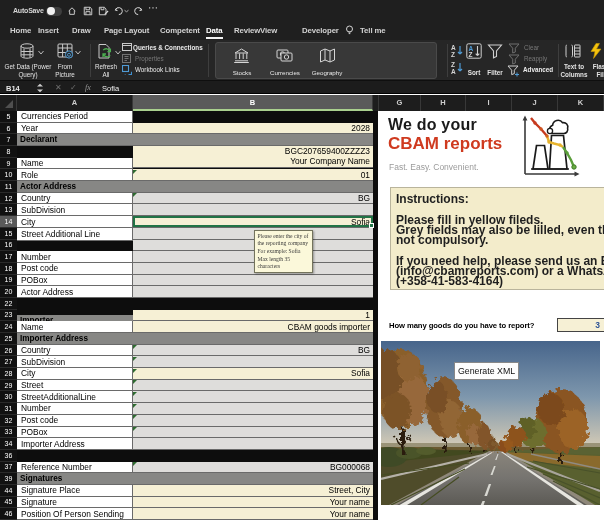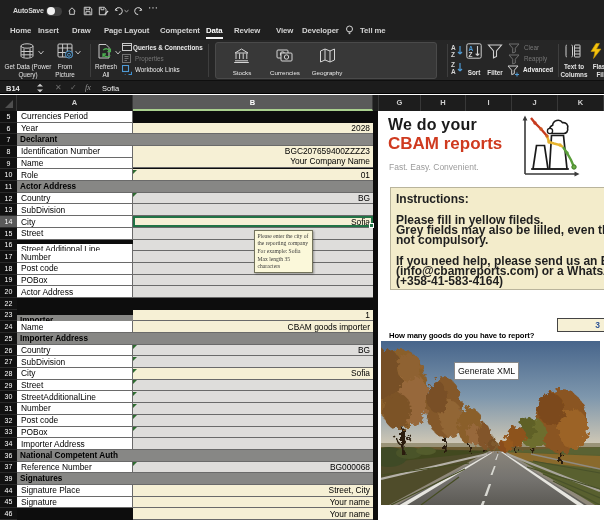--- a/index.html
+++ b/index.html
@@ -46,21 +46,21 @@
 .sech{position:absolute;left:17px;width:356px;background:#878785;color:#000;font-size:8.2px;font-weight:700;padding-left:3px;display:flex;align-items:center;border-bottom:1px solid #6a6a6a;white-space:nowrap}
 .selc{box-shadow:inset 0 0 0 2px #217346;z-index:3;position:absolute}
 .selc::after{content:"";position:absolute;right:-1px;bottom:-1px;width:3px;height:3px;background:#217346;border:0.5px solid #fff}
 .tri{position:absolute;left:133px;width:0;height:0;border-top:4px solid #2e6b30;border-right:4px solid transparent;z-index:2}
 
 #rpanel{position:absolute;left:378px;top:111px;width:226px;height:409px;background:#fff}
 #t1{position:absolute;left:10px;top:5px;font-size:16px;font-weight:700;color:#1a1a1a;letter-spacing:0.2px}
 #t2{position:absolute;left:10px;top:23px;font-size:17px;font-weight:700;color:#cf3a1f}
 #t3{position:absolute;left:11px;top:51px;font-size:8.5px;color:#9b9b9b}
 #instr{position:absolute;left:12px;top:76px;width:215px;height:103px;background:#f3eccb;border:1px solid #b9b49c;font-size:12px;font-weight:600;color:#1f1f1f;padding:6px 4px 0 5px;line-height:10.3px;white-space:nowrap}
-#howmany{position:absolute;left:11px;top:220px;font-size:7.7px;font-weight:600;color:#000;letter-spacing:-0.1px}
+#howmany{position:absolute;left:11px;top:210px;font-size:7.7px;font-weight:600;color:#000;letter-spacing:-0.1px}
 #goodscell{position:absolute;left:179px;top:207px;width:47px;height:14px;background:#f6f0d5;border:1px solid #444;border-right:none;font-size:8.5px;font-weight:700;color:#2f5496;text-align:right;line-height:12px;padding-right:4px}
 #photo{position:absolute;left:3px;top:230px;width:219px;height:164px}
 #genxml{position:absolute;left:76px;top:251px;width:65px;height:18px;background:#fdfdfd;border:1px solid #888;color:#111;font-size:8.8px;font-weight:400;text-align:center;line-height:16px;z-index:5}
 #charticon{position:absolute;left:143px;top:1px}
 
 #tooltip{position:absolute;left:254px;top:230px;width:59px;height:43px;background:#fbf8da;border:1px solid #73735c;box-shadow:1px 1px 2px rgba(0,0,0,.35);font-family:"Liberation Serif",serif;font-size:5.6px;line-height:7.7px;color:#3a3a3a;padding:1.5px 0 0 2.5px;z-index:6;overflow:hidden;white-space:nowrap}
 </style></head>
 <body>
 <div id="app">
 
@@ -94,21 +94,21 @@
 </div>
 
 <div id="tabs">
   <span class="tab" style="left:10px">Home</span>
   <span class="tab" style="left:38px">Insert</span>
   <span class="tab" style="left:72px">Draw</span>
   <span class="tab" style="left:104px">Page Layout</span>
   <span class="tab" style="left:160px">Competent</span>
   <span class="tab sel" style="left:206px">Data</span>
   <span class="tab" style="left:234px">Review</span>
-  <span class="tab" style="left:276px">View</span>
+  <span class="tab" style="left:260px">View</span>
   <span class="tab" style="left:302px">Developer</span>
   <svg style="position:absolute;left:345px;top:4px" width="9" height="11" viewBox="0 0 9 11" fill="none" stroke="#d2d2d2" stroke-width="1">
         <circle cx="4.5" cy="4" r="3"></circle>
         <path d="M3.4 7 h2.2 M3.7 8.6 h1.6"></path>
       </svg>
   <span class="tab" style="left:360px">Tell me</span>
 </div>
 
 <div id="ribbon">
 
@@ -258,21 +258,20 @@
 
 <div id="gridbg"></div>
 <div class="rn" style="top:111.00px;height:11.69px">5</div>
 <div class="ca" style="top:111.00px;height:11.69px">Currencies Period</div>
 <div class="rn" style="top:122.68px;height:11.69px">6</div>
 <div class="ca" style="top:122.68px;height:11.69px">Year</div>
 <div class="cb yel" style="top:122.68px;height:11.69px">2028</div>
 <div class="rn" style="top:134.37px;height:11.69px">7</div>
 <div class="sech" style="top:134.37px;height:11.69px">Declarant</div>
 <div class="rn" style="top:146.05px;height:11.69px">8</div>
-<div class="ca" style="top:146.05px;height:11.69px">Identification Number</div>
 <div class="cb yel" style="top:146.05px;height:11.69px">BGC207659400ZZZZ3</div>
 <div class="rn" style="top:157.75px;height:11.69px">9</div>
 <div class="ca" style="top:157.75px;height:11.69px">Name</div>
 <div class="cb yel" style="top:156px;height:11.69px">Your Company Name</div>
 <div class="rn" style="top:169.43px;height:11.69px">10</div>
 <div class="ca" style="top:169.43px;height:11.69px">Role</div>
 <div class="cb yel" style="top:169.43px;height:11.69px">01</div>
 <div class="tri" style="top:169.93px"></div>
 <div class="rn" style="top:181.12px;height:11.69px">11</div>
 <div class="sech" style="top:181.12px;height:11.69px">Actor Address</div>
@@ -283,21 +282,21 @@
 <div class="rn" style="top:204.48px;height:11.69px">13</div>
 <div class="ca" style="top:204.48px;height:11.69px">SubDivision</div>
 <div class="cb gry" style="top:204.48px;height:11.69px"></div>
 <div class="rn rnsel" style="top:216.17px;height:11.69px">14</div>
 <div class="ca" style="top:216.17px;height:11.69px">City</div>
 <div class="cb yel selc" style="top:216.17px;height:11.69px">Sofia</div>
 <div class="rn" style="top:227.85px;height:11.69px">15</div>
 <div class="ca" style="top:227.85px;height:11.69px">Street</div>
 <div class="cb gry" style="top:227.85px;height:11.69px"></div>
 <div class="rn" style="top:239.55px;height:11.69px">16</div>
-<div class="ca" style="top:244px;height:11.69px">Street Additional Line</div>
+<div class="ca" style="top:229px;height:11.69px">Street Additional Line</div>
 <div class="cb gry" style="top:239.55px;height:11.69px"></div>
 <div class="rn" style="top:251.23px;height:11.69px">17</div>
 <div class="ca" style="top:251.23px;height:11.69px">Number</div>
 <div class="cb gry" style="top:251.23px;height:11.69px"></div>
 <div class="rn" style="top:262.92px;height:11.69px">18</div>
 <div class="ca" style="top:262.92px;height:11.69px">Post code</div>
 <div class="cb gry" style="top:262.92px;height:11.69px"></div>
 <div class="rn" style="top:274.60px;height:11.69px">19</div>
 <div class="ca" style="top:274.60px;height:11.69px">POBox</div>
 <div class="cb gry" style="top:274.60px;height:11.69px"></div>
@@ -343,34 +342,34 @@
 <div class="cb gry" style="top:414.83px;height:11.69px"></div>
 <div class="tri" style="top:415.33px"></div>
 <div class="rn" style="top:426.52px;height:11.69px">33</div>
 <div class="ca" style="top:426.52px;height:11.69px">POBox</div>
 <div class="cb gry" style="top:426.52px;height:11.69px"></div>
 <div class="tri" style="top:427.01px"></div>
 <div class="rn" style="top:438.20px;height:11.69px">34</div>
 <div class="ca" style="top:438.20px;height:11.69px">Importer Address</div>
 <div class="cb gry" style="top:438.20px;height:11.69px"></div>
 <div class="rn" style="top:449.88px;height:11.69px">36</div>
-<div class="sech" style="top:449.88px;height:11.69px">National Competent Auth</div>
 <div class="rn" style="top:461.57px;height:11.69px">37</div>
 <div class="ca" style="top:461.57px;height:11.69px">Reference Number</div>
 <div class="cb gry" style="top:461.57px;height:11.69px">BG000068</div>
 <div class="tri" style="top:462.07px"></div>
 <div class="rn" style="top:473.25px;height:11.69px">39</div>
 <div class="sech" style="top:473.25px;height:11.69px">Signatures</div>
 <div class="rn" style="top:484.95px;height:11.69px">44</div>
 <div class="ca" style="top:484.95px;height:11.69px">Signature Place</div>
 <div class="cb yel" style="top:484.95px;height:11.69px">Street, City</div>
 <div class="rn" style="top:496.63px;height:11.69px">45</div>
 <div class="ca" style="top:496.63px;height:11.69px">Signature</div>
 <div class="cb yel" style="top:496.63px;height:11.69px">Your name</div>
 <div class="rn" style="top:508.32px;height:11.69px">46</div>
+<div class="ca" style="top:508.32px;height:11.69px">Position Of Person Sending</div>
 <div class="cb yel" style="top:508.32px;height:11.69px">Your name</div>
 
 <div id="rpanel">
   <div id="t1">We do your</div>
   <div id="t2">CBAM reports</div>
   <div id="t3">Fast. Easy. Convenient.</div>
   <svg id="charticon" width="64" height="68" viewBox="0 0 64 68">
     <path d="M4 62 H55 M4 62 V7" stroke="#3a3a3a" stroke-width="1.6" fill="none"></path>
     <path d="M4 3.5 L1.6 8.5 H6.4 Z M58.5 62 L53.5 59.6 V64.4 Z" fill="#3a3a3a"></path>
     <path d="M12 57 L15.5 33.5 H23.5 L27 57 Z" fill="#fff" stroke="#1a1a1a" stroke-width="1.7"></path>

